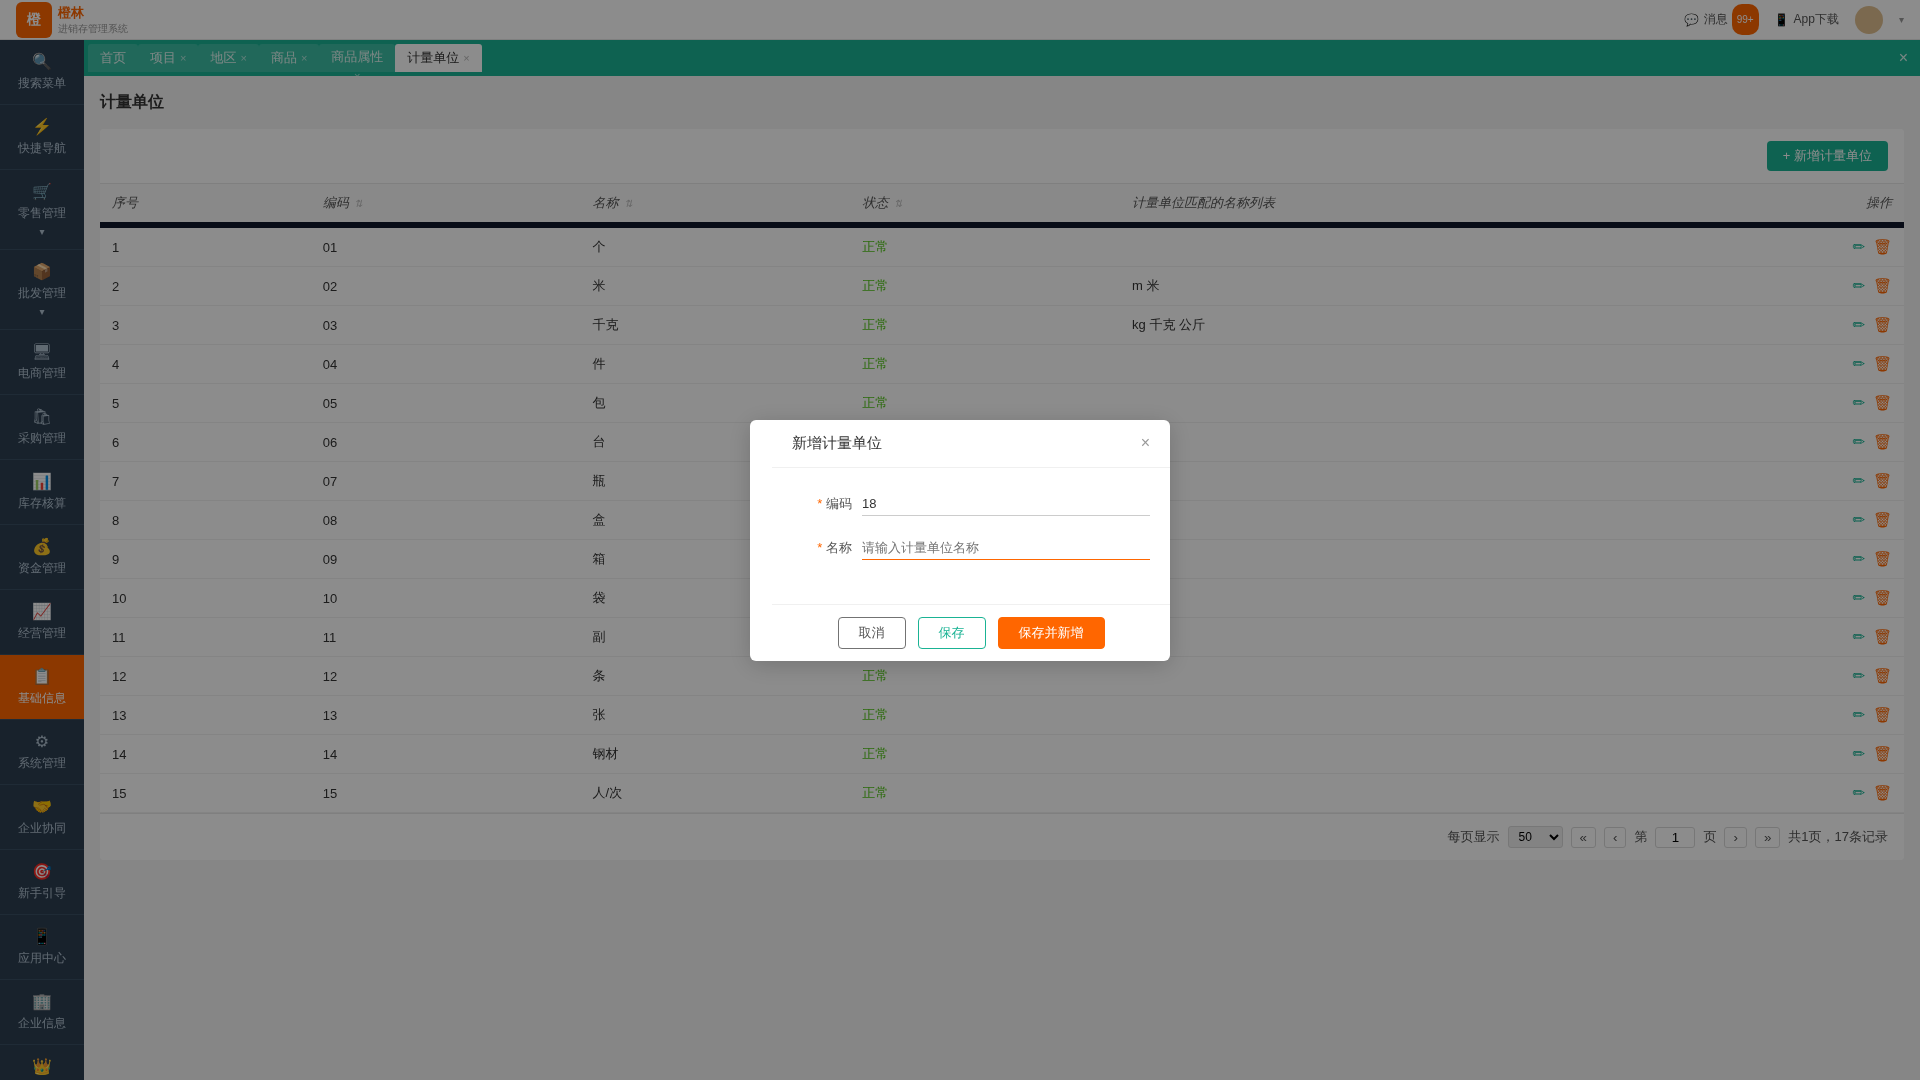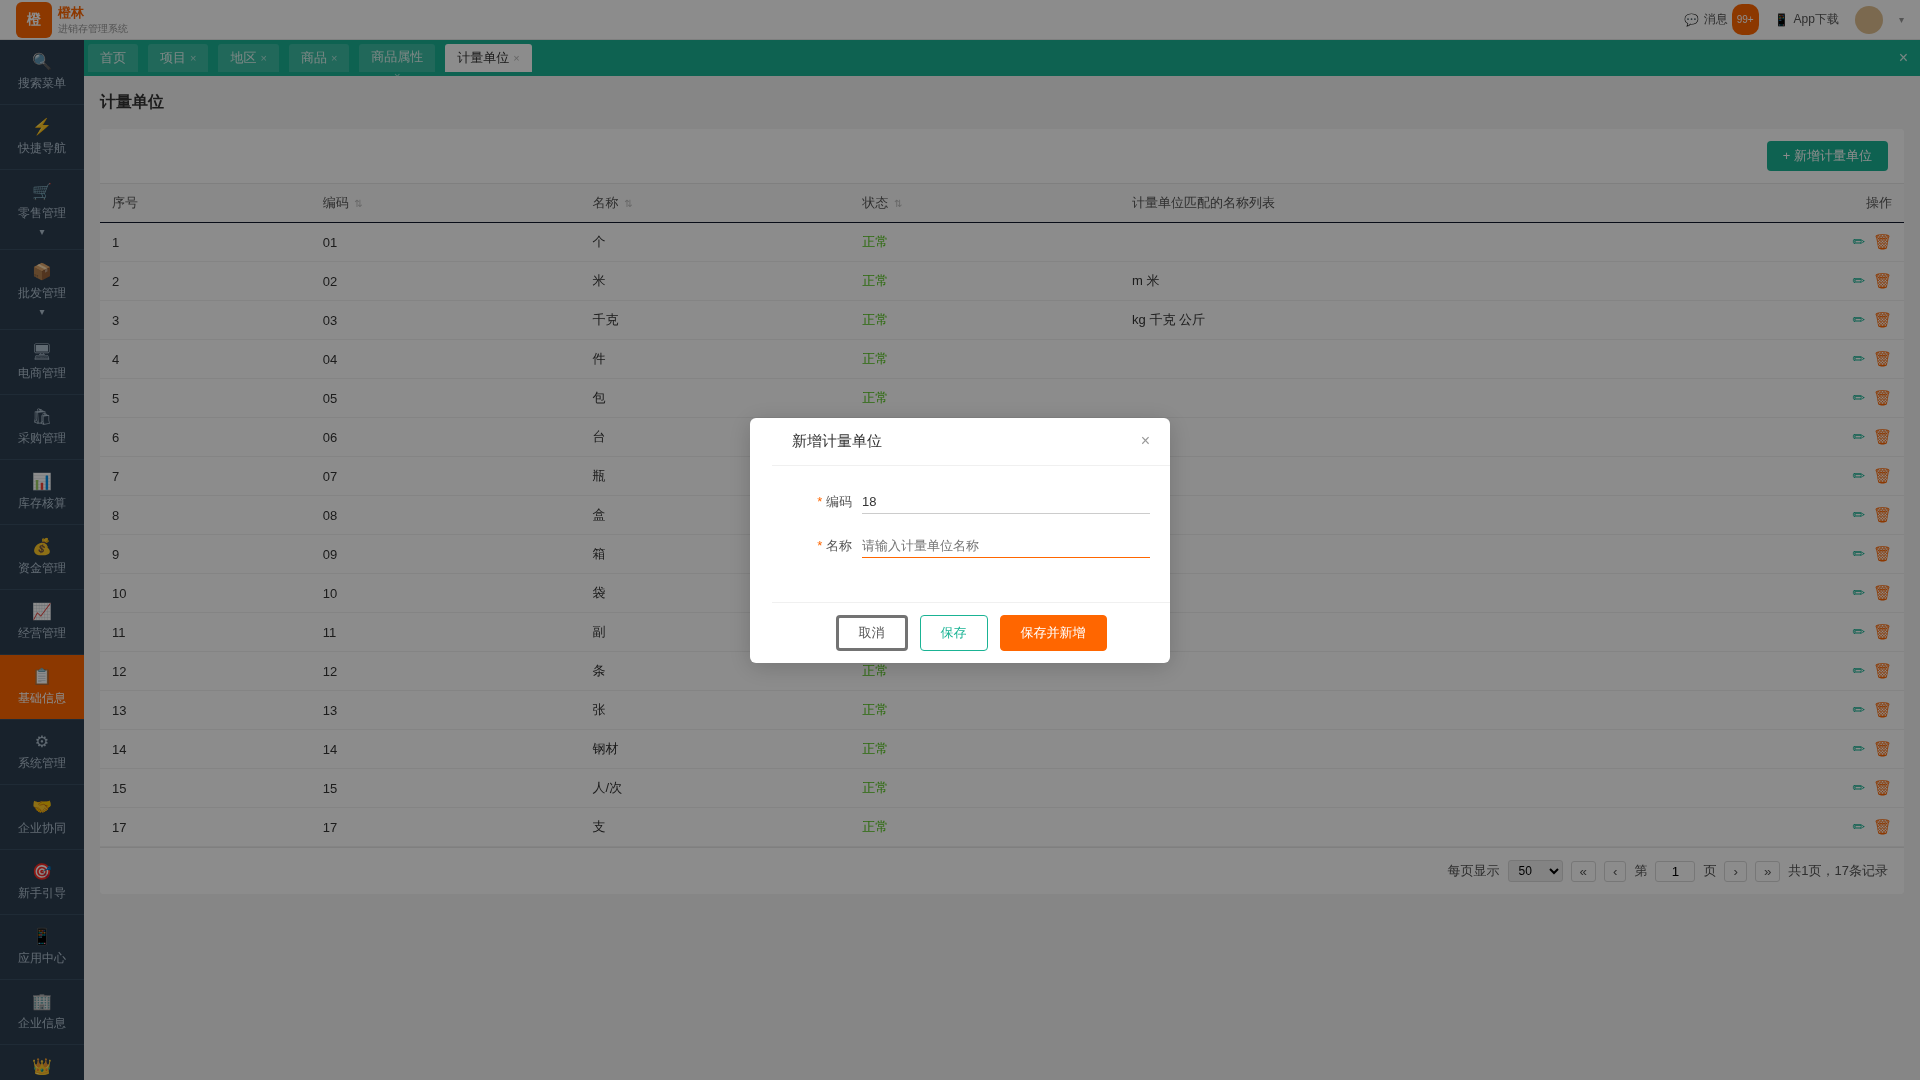--- a/index.html
+++ b/index.html
@@ -54,21 +54,21 @@
     
     .content-area { flex: 1; display: flex; flex-direction: column; overflow: hidden; }
 
     
     .tabs-bar {
       background: #1ab394;
       display: flex;
       align-items: center;
       height: 36px;
       padding: 12px 4px;
-      gap: 10px;
+      gap: 0;
       flex-shrink: 0;
     }
     .tab {
       display: flex;
       align-items: center;
       gap: 4px;
       padding: 4px 12px;
       border-radius: 3px 3px 0 0;
       cursor: pointer;
       font-size: 13px;
@@ -87,26 +87,27 @@
 
     
     .table-container { background: #fff; border-radius: 4px; overflow: hidden; }
 
     .table-toolbar { padding: 12px 16px; display: flex; justify-content: flex-end; background: #fff; border-bottom: 1px solid #e8e8e8; }
     .btn-add { background: #1ab394; color: #fff; border: none; padding: 6px 16px; border-radius: 4px; cursor: pointer; font-size: 13px; }
 
     table { width: 100%; border-collapse: collapse; }
     th {
       background: #fafafa;
-      border-bottom: 1px solid #0f172a;
+      border-bottom: 6px solid #0f172a;
       padding: 10px 12px;
       text-align: left;
       color: #555;
       font-weight: 500;
       white-space: nowrap;
+      font-style: italic;
     }
     td {
       padding: 10px 12px;
       border-bottom: 1px solid #f0f0f0;
       color: #333;
     }
     .sort-icon { color: #bbb; font-size: 10px; margin-left: 2px; }
     .status-normal { color: #52c41a; }
     .action-btns { display: flex; gap: 8px; }
     .action-btn { cursor: pointer; color: #1ab394; font-size: 15px; }
@@ -161,21 +162,21 @@
       color: #333;
     }
     .form-input.active-field { border-bottom-color: #f60; }
     .modal-footer {
       padding: 12px 20px;
       display: flex;
       justify-content: center;
       gap: 12px;
       border-top: 1px solid #f0f0f0;
     }
-    .btn-cancel { border: 3px solid #737373; background: #fff; color: #555; padding: 6px 20px; border-radius: 4px; cursor: pointer; font-size: 13px; }
+    .btn-cancel { border: 1px solid #737373; background: #fff; color: #555; padding: 6px 20px; border-radius: 4px; cursor: pointer; font-size: 13px; }
     .btn-save { border: 1px solid #1ab394; background: #fff; color: #1ab394; padding: 6px 20px; border-radius: 4px; cursor: pointer; font-size: 13px; }
     .btn-save-new { background: #f60; border: 1px solid #f60; color: #fff; padding: 6px 20px; border-radius: 4px; cursor: pointer; font-size: 13px; }
   </style>
 </head>
 <body>
 
 <div class="top-bar">
   <div class="top-bar-left">
     <div class="logo">
       <div class="logo-icon">橙</div>
@@ -501,33 +502,20 @@
       <div class="action-btns" style="justify-content:flex-end;">
         <span class="action-btn" title="编辑">✏</span>
         <span class="action-btn delete" title="删除">🗑</span>
       </div>
     </td>
   </tr>
               <tr>
     <td>15</td>
     <td>15</td>
     <td>人/次</td>
-    <td><span class="status-normal">正常</span></td>
-    <td></td>
-    <td style="text-align:right;">
-      <div class="action-btns" style="justify-content:flex-end;">
-        <span class="action-btn" title="编辑">✏</span>
-        <span class="action-btn delete" title="删除">🗑</span>
-      </div>
-    </td>
-  </tr>
-              <tr>
-    <td>17</td>
-    <td>17</td>
-    <td>支</td>
     <td><span class="status-normal">正常</span></td>
     <td></td>
     <td style="text-align:right;">
       <div class="action-btns" style="justify-content:flex-end;">
         <span class="action-btn" title="编辑">✏</span>
         <span class="action-btn delete" title="删除">🗑</span>
       </div>
     </td>
   </tr>
             </tbody>

